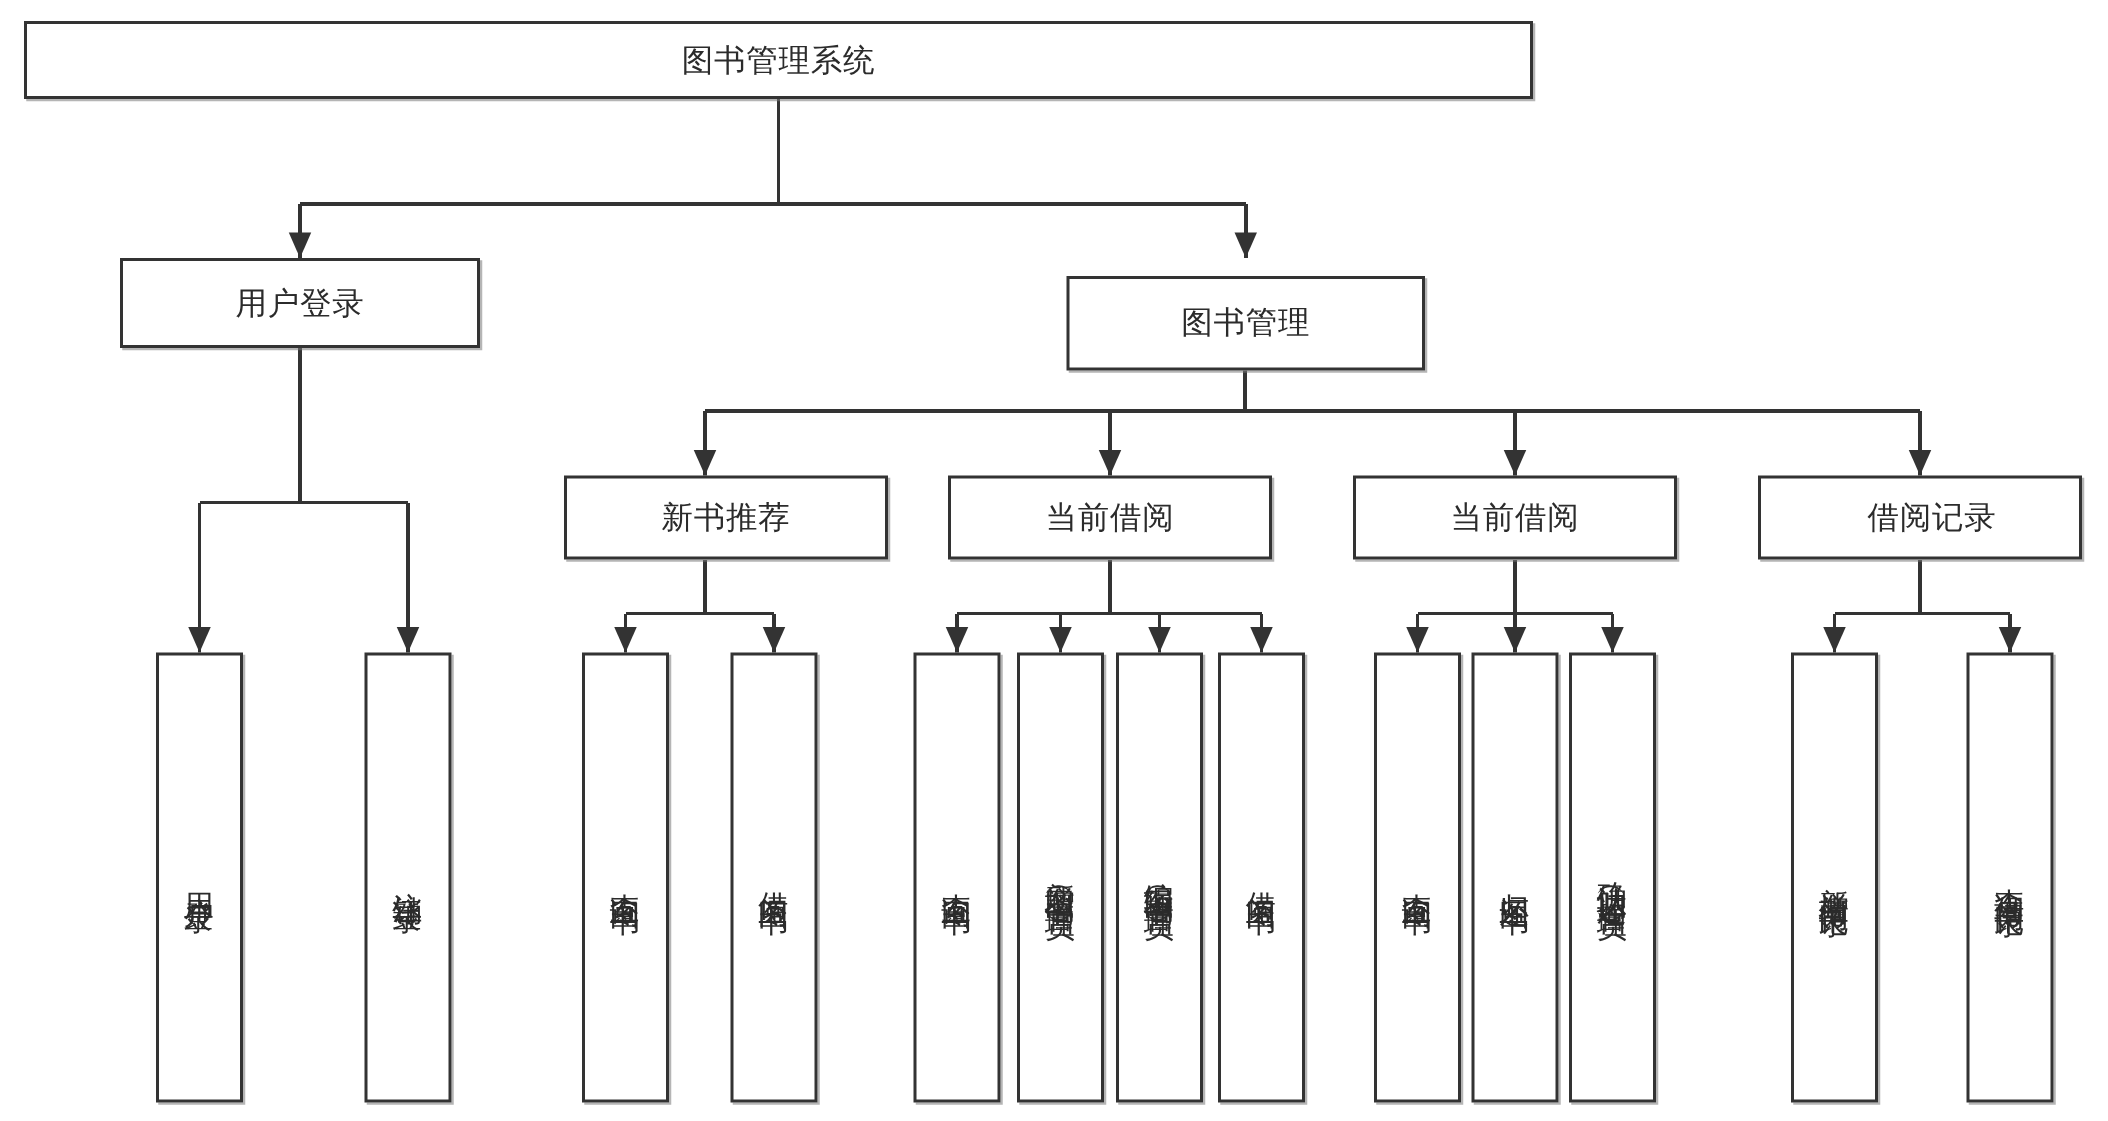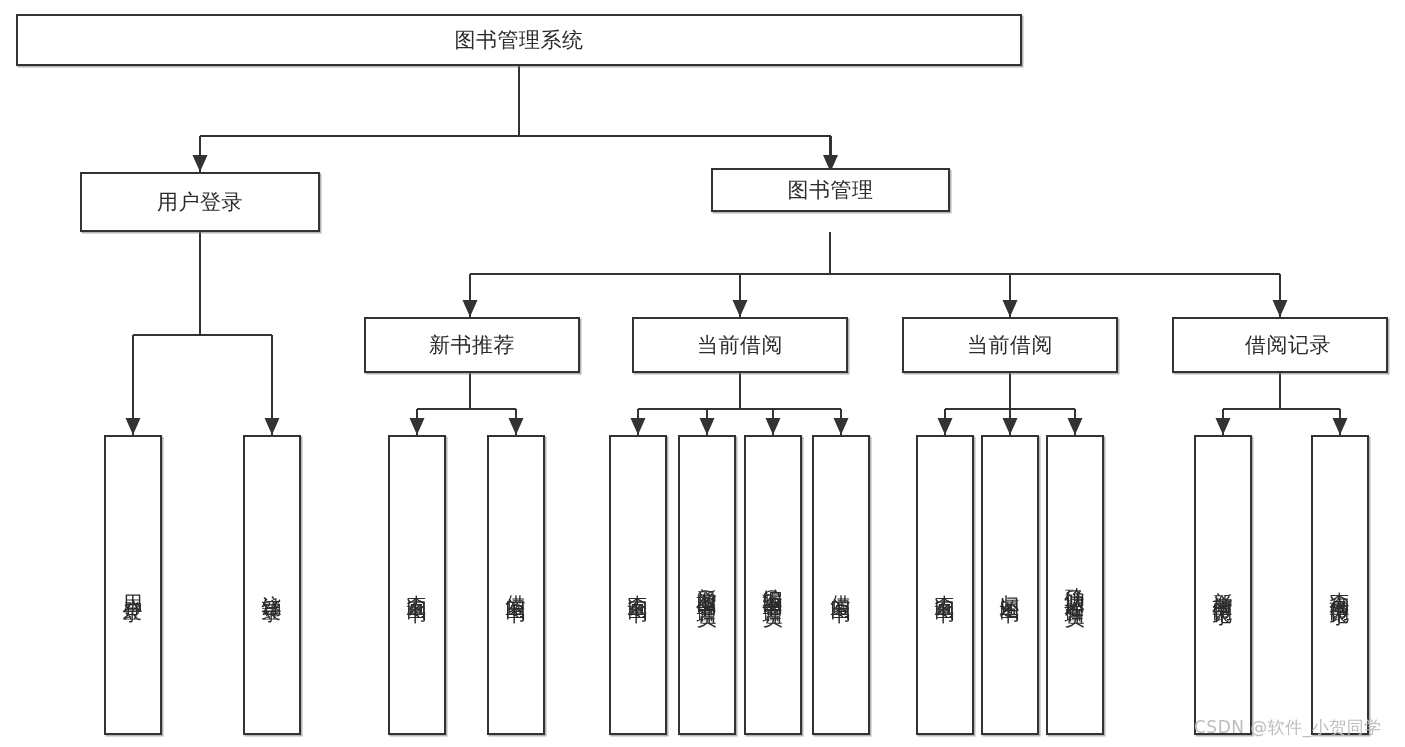--- a/index.html
+++ b/index.html
@@ -133,24 +133,24 @@
       <polygon points="1332.5,418 1347.5,418 1340,435" fill="#333333"></polygon>
     </svg>
 
   <div id="node-layer">
       <div class="node-box horizontal root" style="left: 16px; top: 14px; width: 1006px; height: 52px;">
         <span class="node-label">图书管理系统</span>
       </div>
       <div class="node-box horizontal" style="left: 80px; top: 172px; width: 240px; height: 60px;">
         <span class="node-label">用户登录</span>
       </div>
-      <div class="node-box horizontal" style="left: 711px; top: 168px; width: 239px; height: 44px;">
+      <div class="node-box horizontal" style="left: 711px; top: 184px; width: 239px; height: 63px;">
         <span class="node-label">图书管理</span>
       </div>
-      <div class="node-box horizontal" style="left: 364px; top: 317px; width: 216px; height: 56px;">
+      <div class="node-box horizontal" style="left: 376px; top: 317px; width: 216px; height: 56px;">
         <span class="node-label">新书推荐</span>
       </div>
       <div class="node-box horizontal" style="left: 632px; top: 317px; width: 216px; height: 56px;">
         <span class="node-label">当前借阅</span>
       </div>
       <div class="node-box horizontal" style="left: 902px; top: 317px; width: 216px; height: 56px;">
         <span class="node-label">当前借阅</span>
       </div>
       <div class="node-box horizontal" style="left: 1172px; top: 317px; width: 216px; height: 56px; padding-left: 16px;">
         <span class="node-label">借阅记录</span>
@@ -189,15 +189,14 @@
         <span class="node-label">确认归还（管理员）</span>
       </div>
       <div class="node-box vertical" style="left: 1194px; top: 435px; width: 58px; height: 300px;">
         <span class="node-label">新增借阅记录</span>
       </div>
       <div class="node-box vertical" style="left: 1311px; top: 435px; width: 58px; height: 300px;">
         <span class="node-label">查询借阅记录</span>
       </div>
     </div>
 
-  <div class="watermark" style="left: 1194px; top: 716px;">CSDN @软件_小贺同学</div>
 
 </div>
 
 </body></html>

